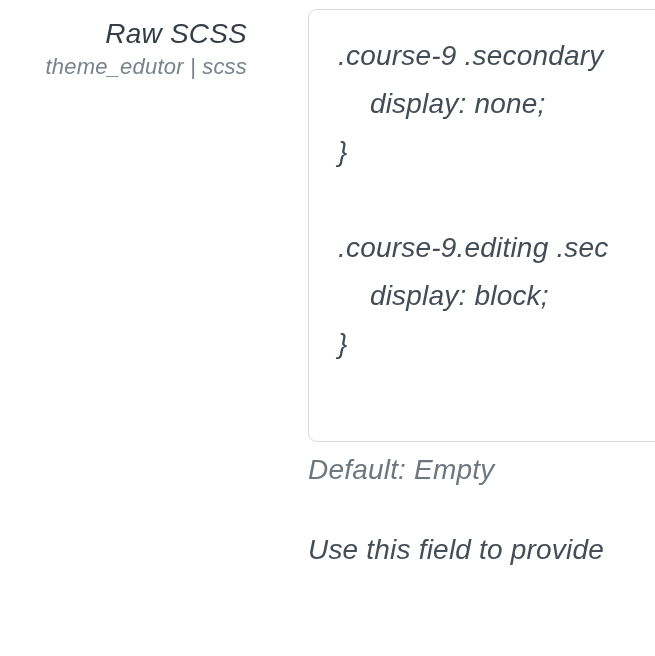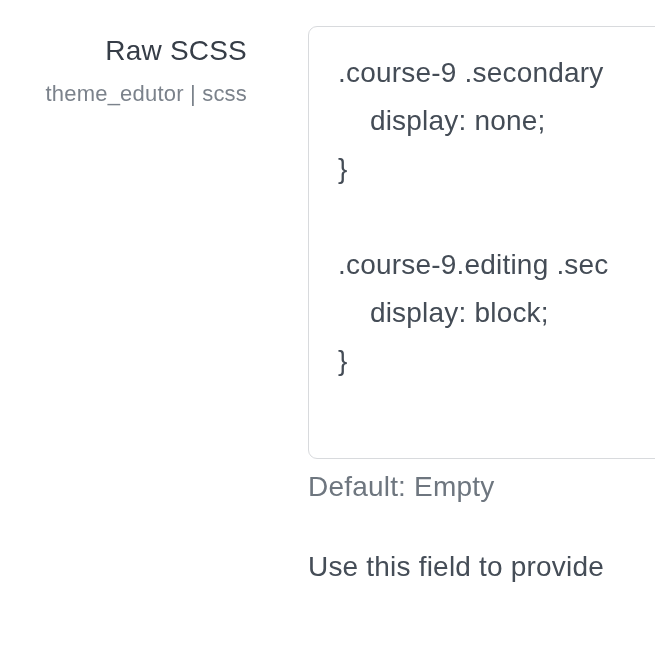--- a/index.html
+++ b/index.html
@@ -7,37 +7,37 @@
   .page {
     position: relative;
     width: 655px;
     height: 656px;
     overflow: hidden;
     background: #ffffff;
     font-family: "Liberation Sans", sans-serif;
   }
   .field-row {
     display: flex;
-    padding-top: 26px;
+    padding-top: 9px;
+    font-style: italic;
   }
   .label-col {
     width: 247px;
     flex: 0 0 247px;
     text-align: right;
     padding-top: 7px;
   }
   .field-label {
     font-size: 28px;
     line-height: 36px;
     font-weight: 500;
     color: #363d47;
     letter-spacing: 0.2px;
   }
   .field-meta {
-    margin-top: 10px;
     font-size: 22px;
     line-height: 29px;
     font-weight: 400;
     color: #7b828b;
     letter-spacing: 0.2px;
   }
   .field-col {
     margin-left: 61px;
     flex: 1 0 auto;
   }

